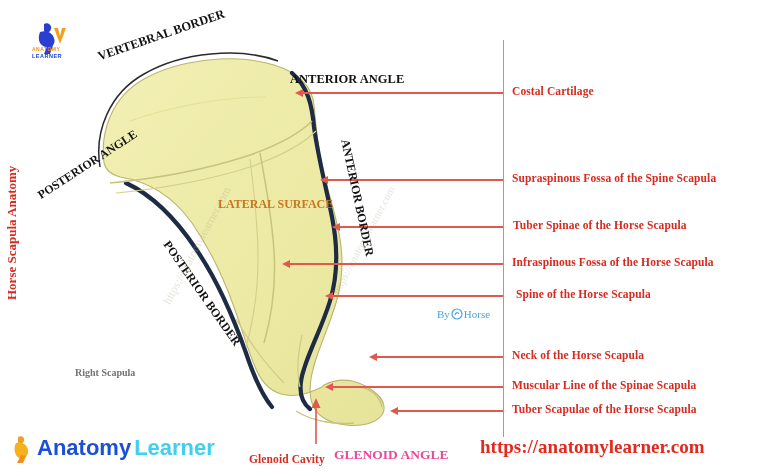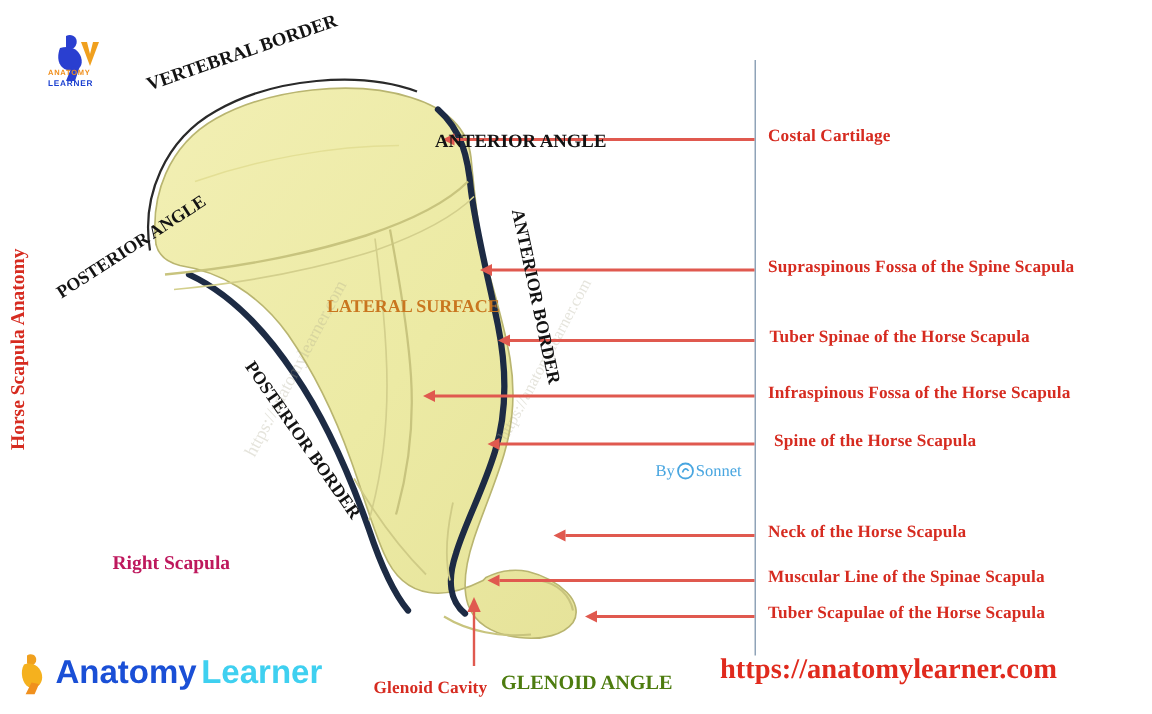--- a/index.html
+++ b/index.html
@@ -38,21 +38,21 @@
   
   #bone{left:60px;top:35px;}
 
   
   #logo-top{left:26px;top:18px;width:62px;height:46px;}
   #logo-bottom{left:12px;top:432px;height:32px;display:flex;align-items:center;gap:3px;}
   .lg-a{color:#1a4fd6;font-weight:bold;font-size:22px;font-family:"Liberation Sans",sans-serif;}
   .lg-b{color:#3fd0f0;font-weight:bold;font-size:22px;font-family:"Liberation Sans",sans-serif;}
   #site-url{left:480px;top:436px;color:#e02a1d;font-weight:bold;font-size:19px;
     font-family:"Liberation Serif",serif;}
-  #wm-right-scapula{left:75px;top:367px;color:#be185d;font-weight:bold;font-size:13px;
+  #wm-right-scapula{left:75px;top:367px;color:#737373;font-weight:bold;font-size:10px;
     font-family:"Liberation Serif",serif;}
   #wm-sonnet{left:437px;top:308px;color:#49a6e0;font-size:11px;
     font-family:"Liberation Serif",serif;display:flex;align-items:center;gap:1px;}
   .wm-diag{position:absolute;color:rgba(170,165,140,.30);font-size:12px;
     font-family:"Liberation Serif",serif;white-space:nowrap;
     transform-origin:0 0;transform:rotate(-62deg);}
 </style>
 </head>
 <body>
 
@@ -145,26 +145,26 @@
       <div class="callout-label" style="left: 512px; top: 379px;">Muscular Line of the Spinae Scapula</div>
       <div class="leader" style="left: 333px; top: 386px; width: 170px;"></div>
       <div class="arrow" style="left: 325px; top: 382.5px;"></div>
       <div class="callout-label" style="left: 512px; top: 403px;">Tuber Scapulae of the Horse Scapula</div>
       <div class="leader" style="left: 398px; top: 410px; width: 105px;"></div>
       <div class="arrow" style="left: 390px; top: 406.5px;"></div>
     </div>
 
   <div id="dlabel-layer">
       <div class="dlabel" style="left: 96px; top: 50px; font-size: 12.5px; color: rgb(19, 19, 19); transform-origin: 0px 0px; transform: rotate(-19deg);">VERTEBRAL  BORDER</div>
-      <div class="dlabel" style="left: 290px; top: 87px; font-size: 12.5px; color: rgb(19, 19, 19); transform-origin: 0px 0px; transform: rotate(0deg);">ANTERIOR  ANGLE</div>
+      <div class="dlabel" style="left: 290px; top: 72px; font-size: 12.5px; color: rgb(19, 19, 19); transform-origin: 0px 0px; transform: rotate(0deg);">ANTERIOR  ANGLE</div>
       <div class="dlabel" style="left: 35px; top: 190px; font-size: 12px; color: rgb(19, 19, 19); transform-origin: 0px 0px; transform: rotate(-33deg);">POSTERIOR ANGLE</div>
       <div class="dlabel" style="left: 352px; top: 138px; font-size: 12px; color: rgb(19, 19, 19); transform-origin: 0px 0px; transform: rotate(78deg);">ANTERIOR  BORDER</div>
       <div class="dlabel" style="left: 172px; top: 238px; font-size: 12px; color: rgb(19, 19, 19); transform-origin: 0px 0px; transform: rotate(55deg);">POSTERIOR  BORDER</div>
       <div class="dlabel" style="left: 218px; top: 197px; font-size: 12px; color: rgb(201, 118, 31); transform-origin: 0px 0px; transform: rotate(0deg);">LATERAL   SURFACE</div>
-      <div class="dlabel" style="left: 334px; top: 447px; font-size: 13.5px; color: #4d7c0f; transform-origin: 0px 0px; transform: rotate(0deg);">GLENOID  ANGLE</div>
+      <div class="dlabel" style="left: 334px; top: 447px; font-size: 13.5px; color: #ec4899; transform-origin: 0px 0px; transform: rotate(0deg);">GLENOID  ANGLE</div>
     </div>
 
   <div class="callout-label abs" style="left:249px;top:424px;margin-top:29px;">Glenoid Cavity</div>
   <svg class="abs" style="left:308px;top:398px;" width="16" height="48">
     <line x1="8" y1="46" x2="8" y2="8" stroke="#e0594f" stroke-width="1.6"></line>
     <polygon points="8,0 3.5,10 12.5,10" fill="#e0594f"></polygon>
   </svg>
 
   <div id="left-title" class="abs">Horse Scapula Anatomy</div>
 
@@ -194,16 +194,16 @@
   <div id="site-url" class="abs">https://anatomylearner.com</div>
 
   <div id="wm-right-scapula" class="abs">Right Scapula</div>
 
   <div id="wm-sonnet" class="abs">
     <span>By</span>
     <svg width="12" height="12" viewBox="0 0 12 12">
       <circle cx="6" cy="6" r="5" fill="none" stroke="#49a6e0" stroke-width="1.2"></circle>
       <path d="M4,7 C5,4 7,4 8,6" fill="none" stroke="#49a6e0" stroke-width="1.1"></path>
     </svg>
-    <span>Sonnet</span>
+    <span>Horse</span>
   </div>
 
 </div>
 
 </body></html>

